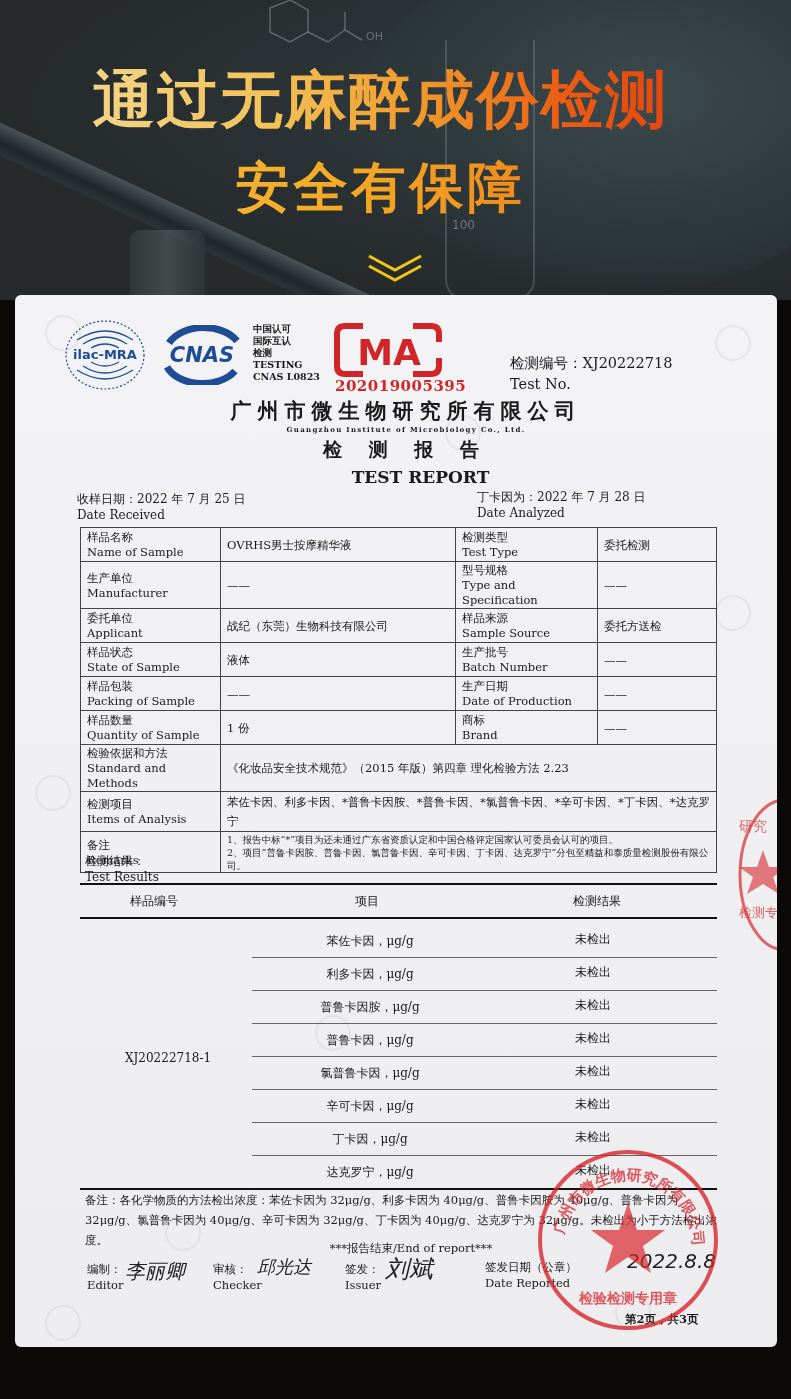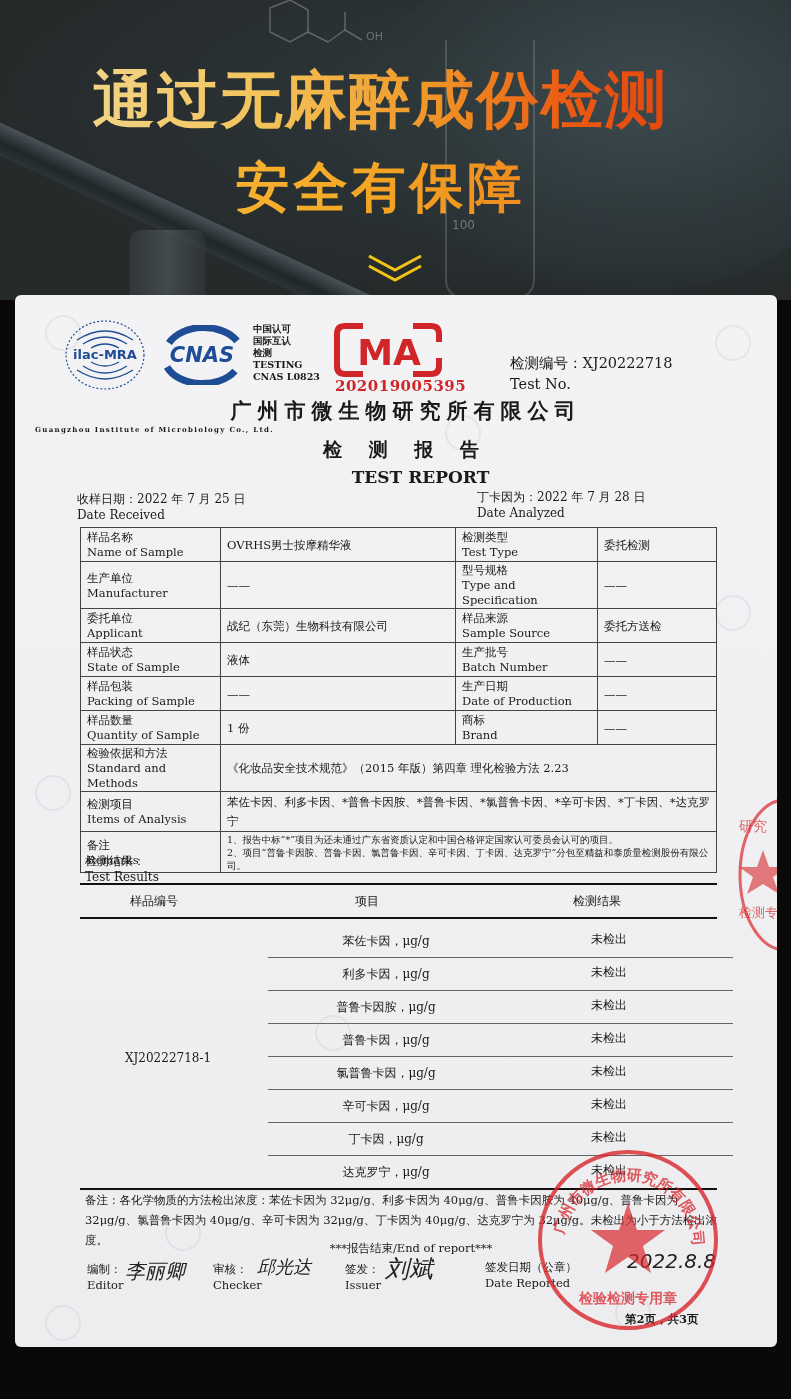--- a/index.html
+++ b/index.html
@@ -74,41 +74,41 @@
     position: absolute; width: 36px; height: 36px; border: 2px solid rgba(170,170,180,.18);
     border-radius: 50%; transform: rotate(-30deg);
   }
   .logo-ilac { position: absolute; left: 48px; top: 23px; width: 84px; height: 74px; }
   .logo-cnas { position: absolute; left: 142px; top: 30px; width: 90px; height: 60px; }
   .cnas-text { position: absolute; left: 238px; top: 28px; font-size: 9.5px; line-height: 12px; font-weight: bold; color: #1a1a1a; }
   .logo-cma { position: absolute; left: 318px; top: 25px; width: 110px; height: 60px; }
   .cma-no { position: absolute; left: 320px; top: 82px; font-size: 15px; font-weight: bold; color: #d0262a; letter-spacing: .5px; }
   .test-no { position: absolute; left: 495px; top: 58px; font-size: 14.5px; line-height: 21px; }
   .org-cn { position: absolute; left: 0; top: 102px; width: 762px; text-align: center; font-family: "DejaVu Sans", sans-serif; font-size: 21px; font-weight: bold; letter-spacing: 6px; padding-left: 20px; }
-  .org-en { position: absolute; left: 0; top: 130px; width: 762px; text-align: left; font-size: 7px; font-weight: bold; letter-spacing: 1.3px; padding-left: 20px; }
+  .org-en { position: absolute; left: 0; top: 130px; width: 762px; text-align: center; font-size: 7px; font-weight: bold; letter-spacing: 1.3px; padding-left: 20px; }
   .report-cn { position: absolute; left: 0; top: 142px; width: 762px; text-align: center; font-family: "DejaVu Sans", sans-serif; font-size: 19px; letter-spacing: 10px; padding-left: 20px; font-weight: bold; }
   .report-en { position: absolute; left: 0; top: 172px; width: 791px; text-align: center; font-size: 17px; font-weight: bold; padding-left: 20px; }
   .date-recv { position: absolute; left: 62px; top: 196px; font-size: 12px; line-height: 16px; }
   .date-anal { position: absolute; left: 462px; top: 194px; font-size: 12px; line-height: 16px; }
 
   table.info {
     position: absolute; left: 65px; top: 232px; width: 637px;
     border-collapse: collapse; font-size: 11.5px; line-height: 15px;
   }
   table.info td { border: 1px solid #444; padding: 1px 6px 0 6px; vertical-align: middle; height: 34px; }
   table.info td.lbl { width: 140px; }
   table.info td.v1 { width: 235px; }
   table.info td.lbl2 { width: 142px; }
   table.info tr.tall td { height: 36px; }
   table.info .remarks { font-size: 9.5px; line-height: 13px; }
 
   .results-label { position: absolute; left: 70px; top: 558px; font-size: 12px; line-height: 16px; }
   .thick { position: absolute; left: 65px; height: 2px; width: 637px; background: #111; }
   .res-head { position: absolute; top: 598px; font-size: 12px; text-align: right; }
-  .res-row { position: absolute; left: 16px; width: 710px; height: 32px; }
+  .res-row { position: absolute; left: 0; width: 710px; height: 32px; }
   .res-row .item { position: absolute; left: 280px; width: 150px; text-align: center; top: 8px; font-size: 12px; }
   .res-row .val { position: absolute; left: 560px; top: 6px; font-size: 12px; }
   .res-row .line { position: absolute; left: 237px; top: 32px; width: 465px; height: 1px; background: #666; }
   .sample-id { position: absolute; left: 110px; top: 756px; font-size: 12px; }
 
   .footnote { position: absolute; left: 70px; top: 895px; width: 635px; font-size: 11.5px; line-height: 20px; }
   .end { position: absolute; left: 0; top: 946px; width: 762px; text-align: center; font-size: 11.5px; padding-left: 30px; }
   .sig { position: absolute; font-size: 11.5px; line-height: 16px; }
   .page { position: absolute; left: 610px; top: 1017px; font-size: 11.5px; font-weight: bold; }
 

